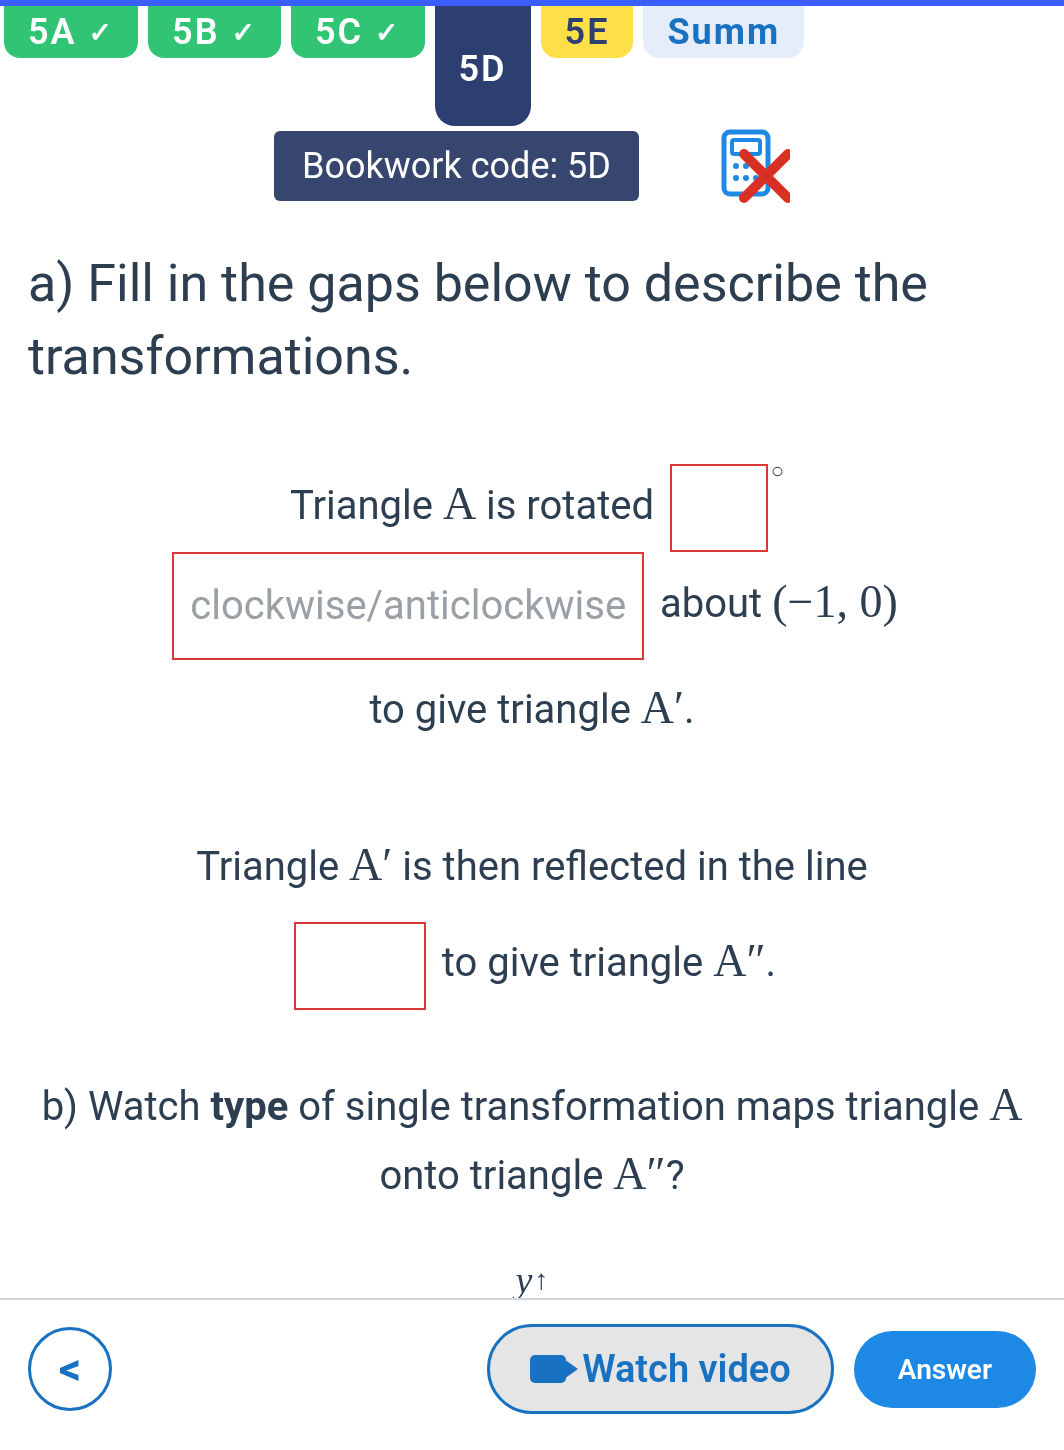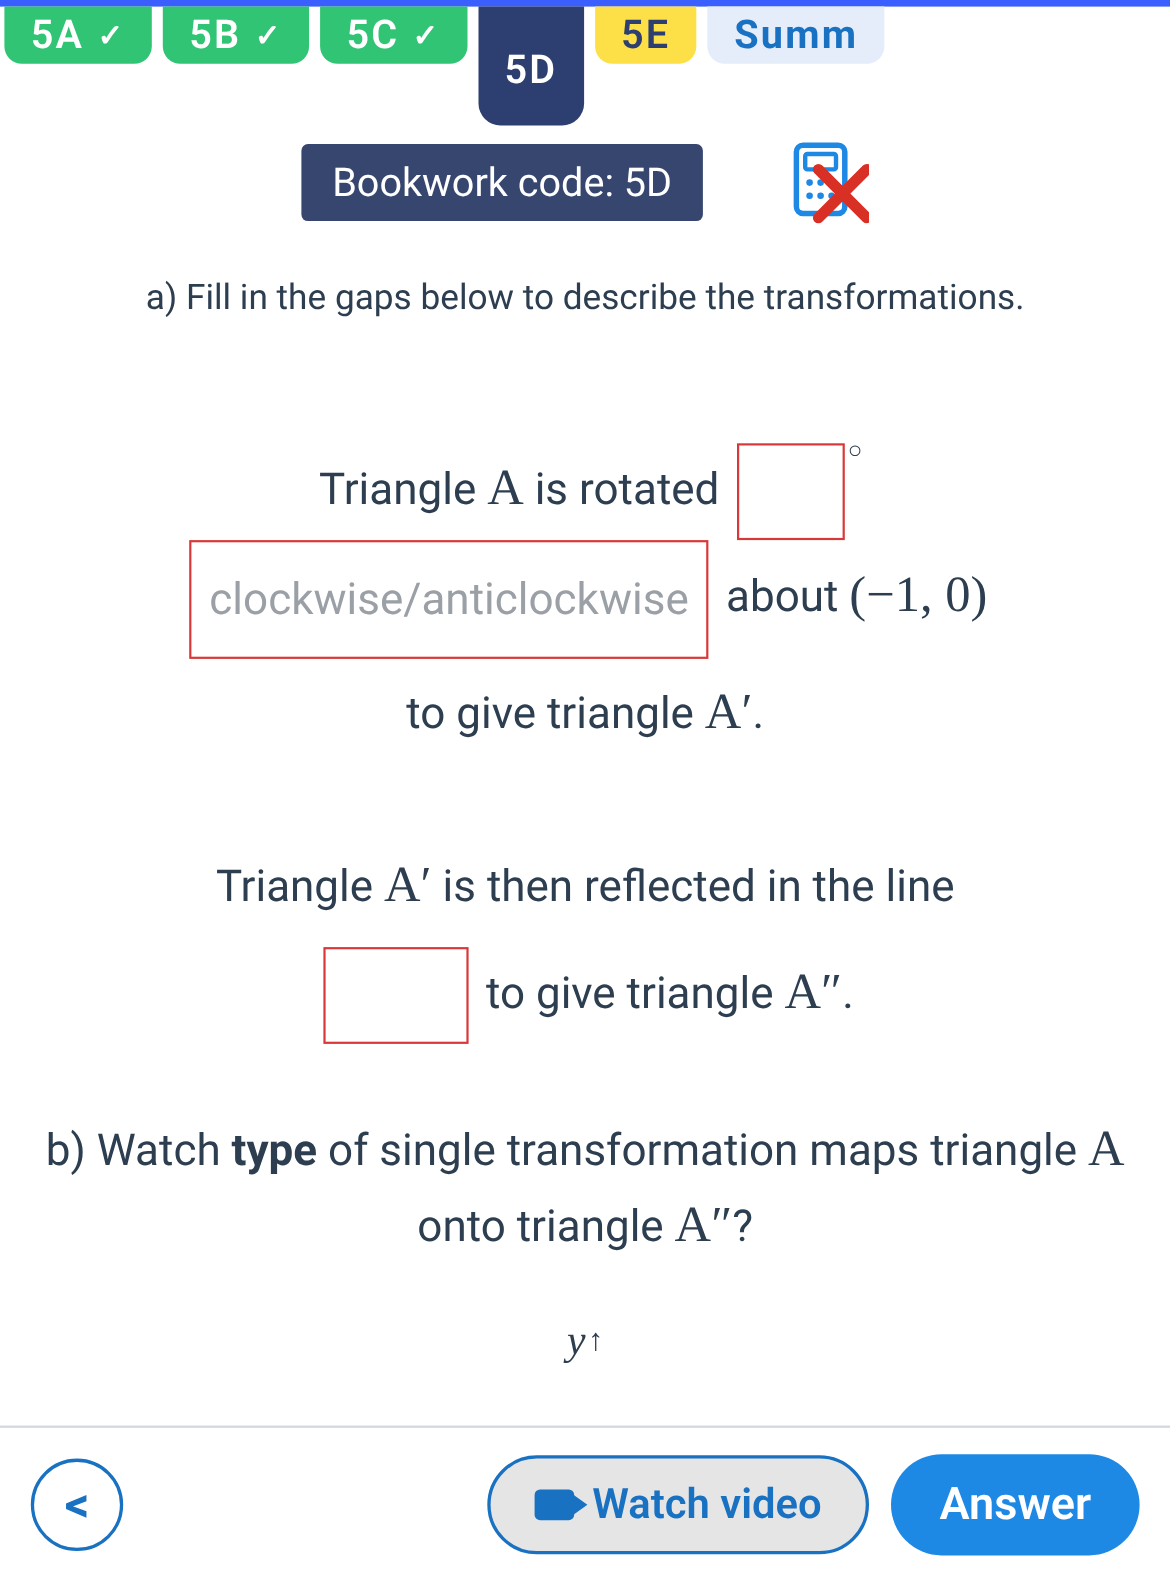--- a/index.html
+++ b/index.html
@@ -39,21 +39,21 @@
       height: 52px;
       letter-spacing: 2px;
     }
     .tab.completed {
       background: #30c474;
       color: #fff;
     }
     .tab.active {
       background: #2d3e70;
       color: #fff;
-      height: 108px;
+      height: 120px;
       padding-top: 18px;
       border-radius: 0 0 20px 20px;
     }
     .tab.future {
       background: #fde047;
       color: #2d3e70;
     }
     .tab.summary {
       background: #e5edfb;
       color: #1971c2;
@@ -87,24 +87,23 @@
     }
     .calc-icon svg {
       width: 80px;
       height: 80px;
     }
     .content {
       padding: 0 28px;
       color: #2d3e50;
     }
     .question-a {
-      text-align: center;
-      font-size: 32px;
+      font-size: 52px;
       line-height: 1.4;
-      margin-bottom: 102px;
+      margin-bottom: 62px;
     }
     .sentence-block {
       text-align: center;
       font-size: 40px;
       line-height: 2.1;
       margin-bottom: 60px;
     }
     .math-var {
       font-family: 'Times New Roman', Georgia, serif;
       font-size: 46px;
@@ -222,21 +221,21 @@
       height: 0;
       border-top: 10px solid transparent;
       border-bottom: 10px solid transparent;
       border-left: 14px solid #1971c2;
     }
     .answer-btn {
       background: #1e88e5;
       color: #fff;
       border-radius: 50px;
       padding: 22px 44px;
-      font-size: 41px;
+      font-size: 28px;
       font-weight: 600;
     }
   </style>
 </head>
 <body>
 
 <div class="top-bar"></div>
 
 <div class="tabs">
   <div class="tab completed">

